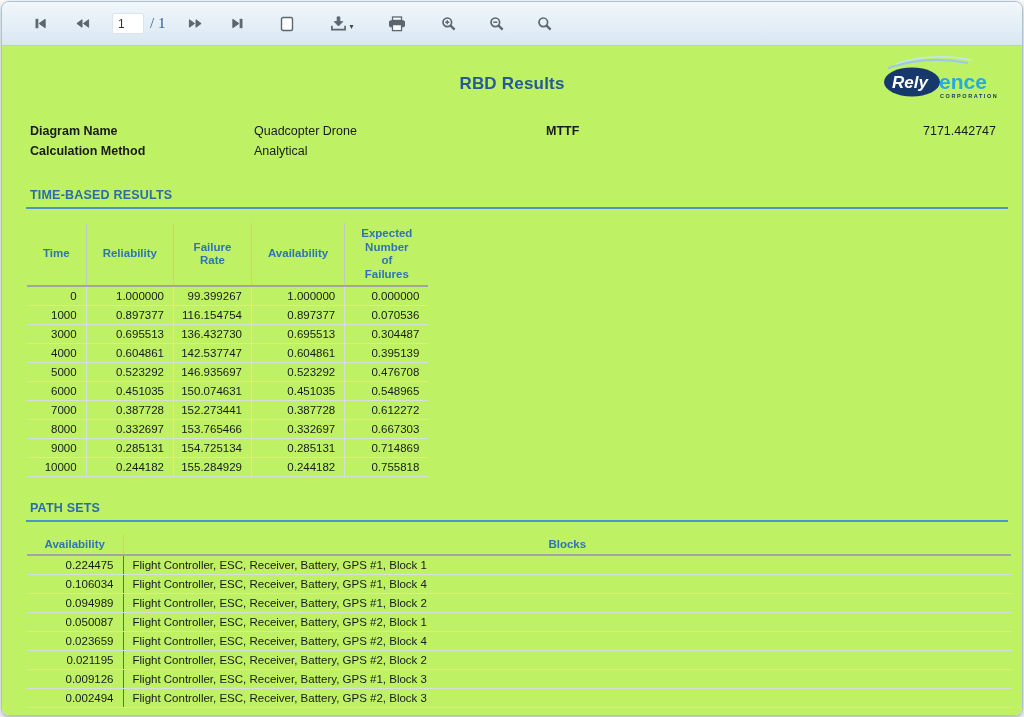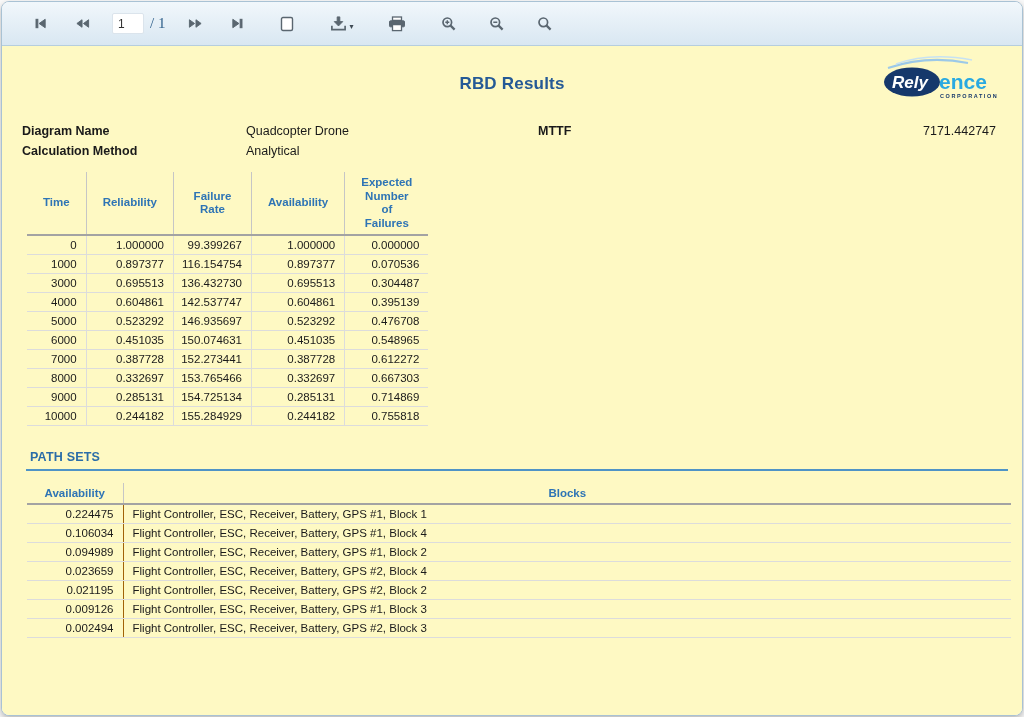--- a/index.html
+++ b/index.html
@@ -25,30 +25,30 @@
   .ico { fill:#5a6670; stroke:#5a6670; }
   .pager { display:flex; align-items:center; gap:6px; margin:0 4px; }
   .pager input {
     width:32px; height:21px; border:1px solid #dbe4ec; border-radius:2px;
     font-family:"Liberation Sans", sans-serif; font-size:12px; color:#333;
     padding-left:5px; background:#fff;
   }
   .pager-total { font-family:"Liberation Serif", serif; font-size:15px; color:#2e5f8a; }
   .dl-caret { font-size:8px; color:#3f4a54; margin-left:1px; margin-top:6px; }
   
-  .page { flex:1; background:#fef9c3; position:relative; padding:0 12px; overflow:hidden; }
+  .page { flex:1; background:#bef264; position:relative; padding:0 12px; overflow:hidden; }
   .report-title {
     text-align:center; padding-top:28px;
     color:#255a96; font-size:17px; font-weight:bold; letter-spacing:0.2px;
   }
   .logo { position:absolute; top:10px; right:20px; }
   
   .info-grid {
     display:grid; grid-template-columns:224px 292px 160px auto;
-    margin:30px 14px 0 8px; row-gap:6px; font-size:12.5px; color:#1a1a1a;
+    margin:30px 14px 0 16px; row-gap:6px; font-size:12.5px; color:#1a1a1a;
   }
   .info-label { font-weight:bold; }
   .info-mttf-value { text-align:right; }
   
   .section {
     margin:30px 2px 0 12px; border-bottom:2px solid #4f94c6;
     padding:0 0 5px 4px; color:#2b6da8; font-weight:bold; font-size:12.5px;
     letter-spacing:0.2px;
   }
   .section.second { margin-top:24px; }
@@ -178,20 +178,21 @@
       <div class="info-label">Diagram Name</div>
       <div>Quadcopter Drone</div>
       <div class="info-label">MTTF</div>
       <div class="info-mttf-value">7171.442747</div>
       <div class="info-label">Calculation Method</div>
       <div>Analytical</div>
       <div></div>
         <div></div>
     </div>
 
+    <div class="section">TIME-BASED RESULTS</div>
 
     <table class="tb-table">
       <colgroup>
         <col class="c-time">
           <col class="c-num">
           <col class="c-num" style="width:78px;">
         <col class="c-num">
           <col class="c-num">
       </colgroup>
       <thead>
@@ -297,20 +298,24 @@
           </tr>
           <tr>
             <td>0.106034</td>
             <td>Flight Controller, ESC, Receiver, Battery, GPS #1, Block 4</td>
           </tr>
           <tr>
             <td>0.094989</td>
             <td>Flight Controller, ESC, Receiver, Battery, GPS #1, Block 2</td>
           </tr>
           <tr>
+            <td>0.050087</td>
+            <td>Flight Controller, ESC, Receiver, Battery, GPS #2, Block 1</td>
+          </tr>
+          <tr>
             <td>0.023659</td>
             <td>Flight Controller, ESC, Receiver, Battery, GPS #2, Block 4</td>
           </tr>
           <tr>
             <td>0.021195</td>
             <td>Flight Controller, ESC, Receiver, Battery, GPS #2, Block 2</td>
           </tr>
           <tr>
             <td>0.009126</td>
             <td>Flight Controller, ESC, Receiver, Battery, GPS #1, Block 3</td>

